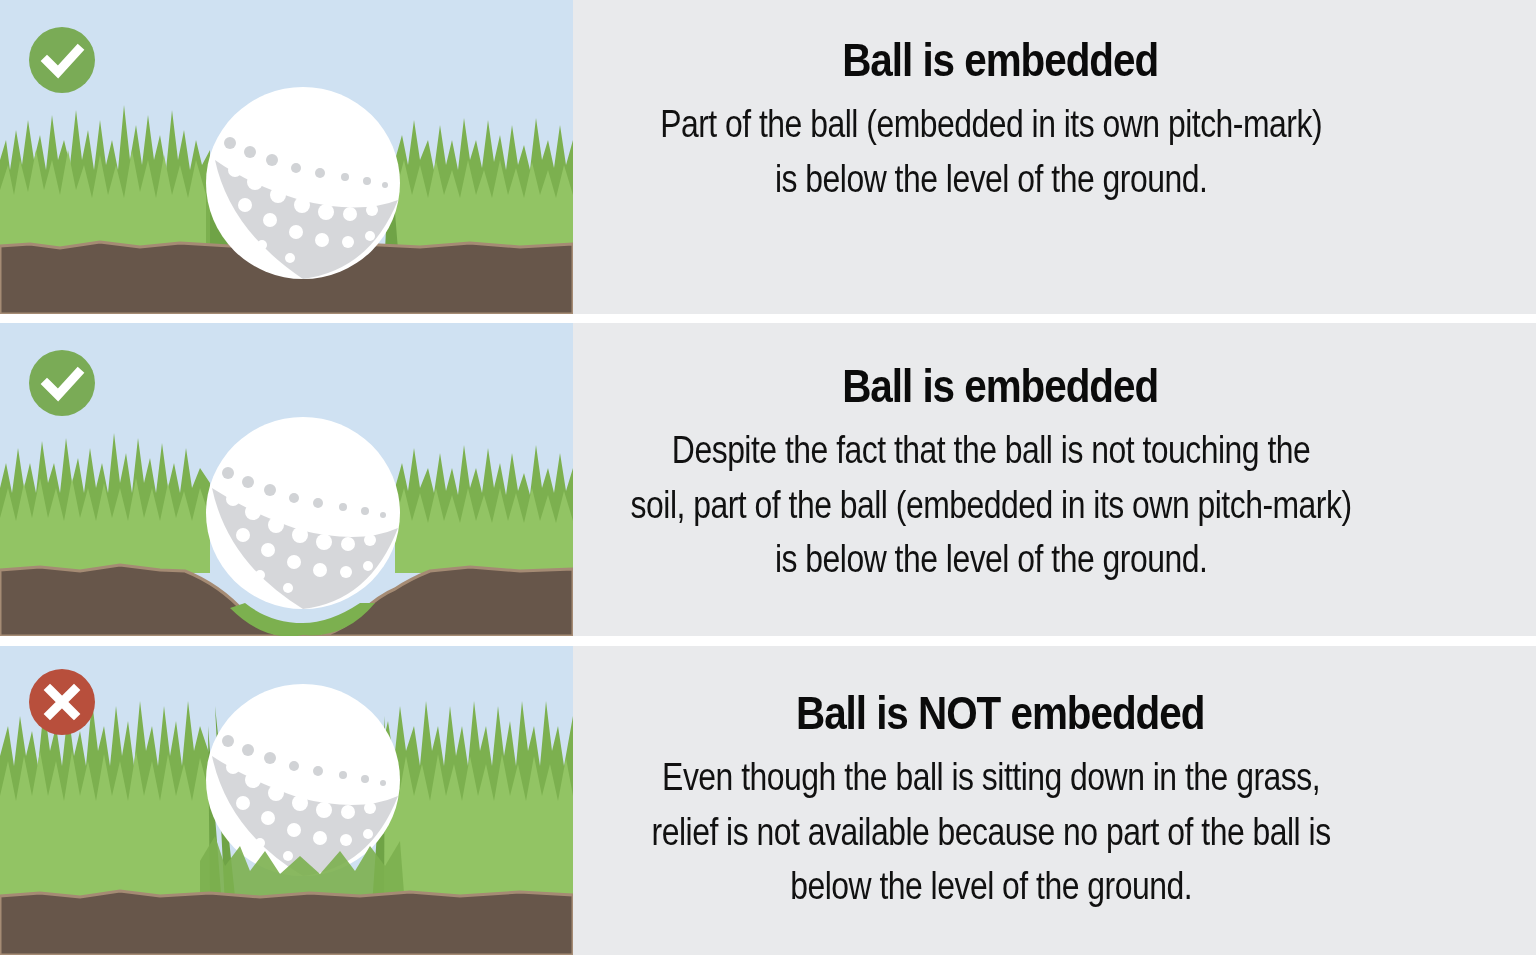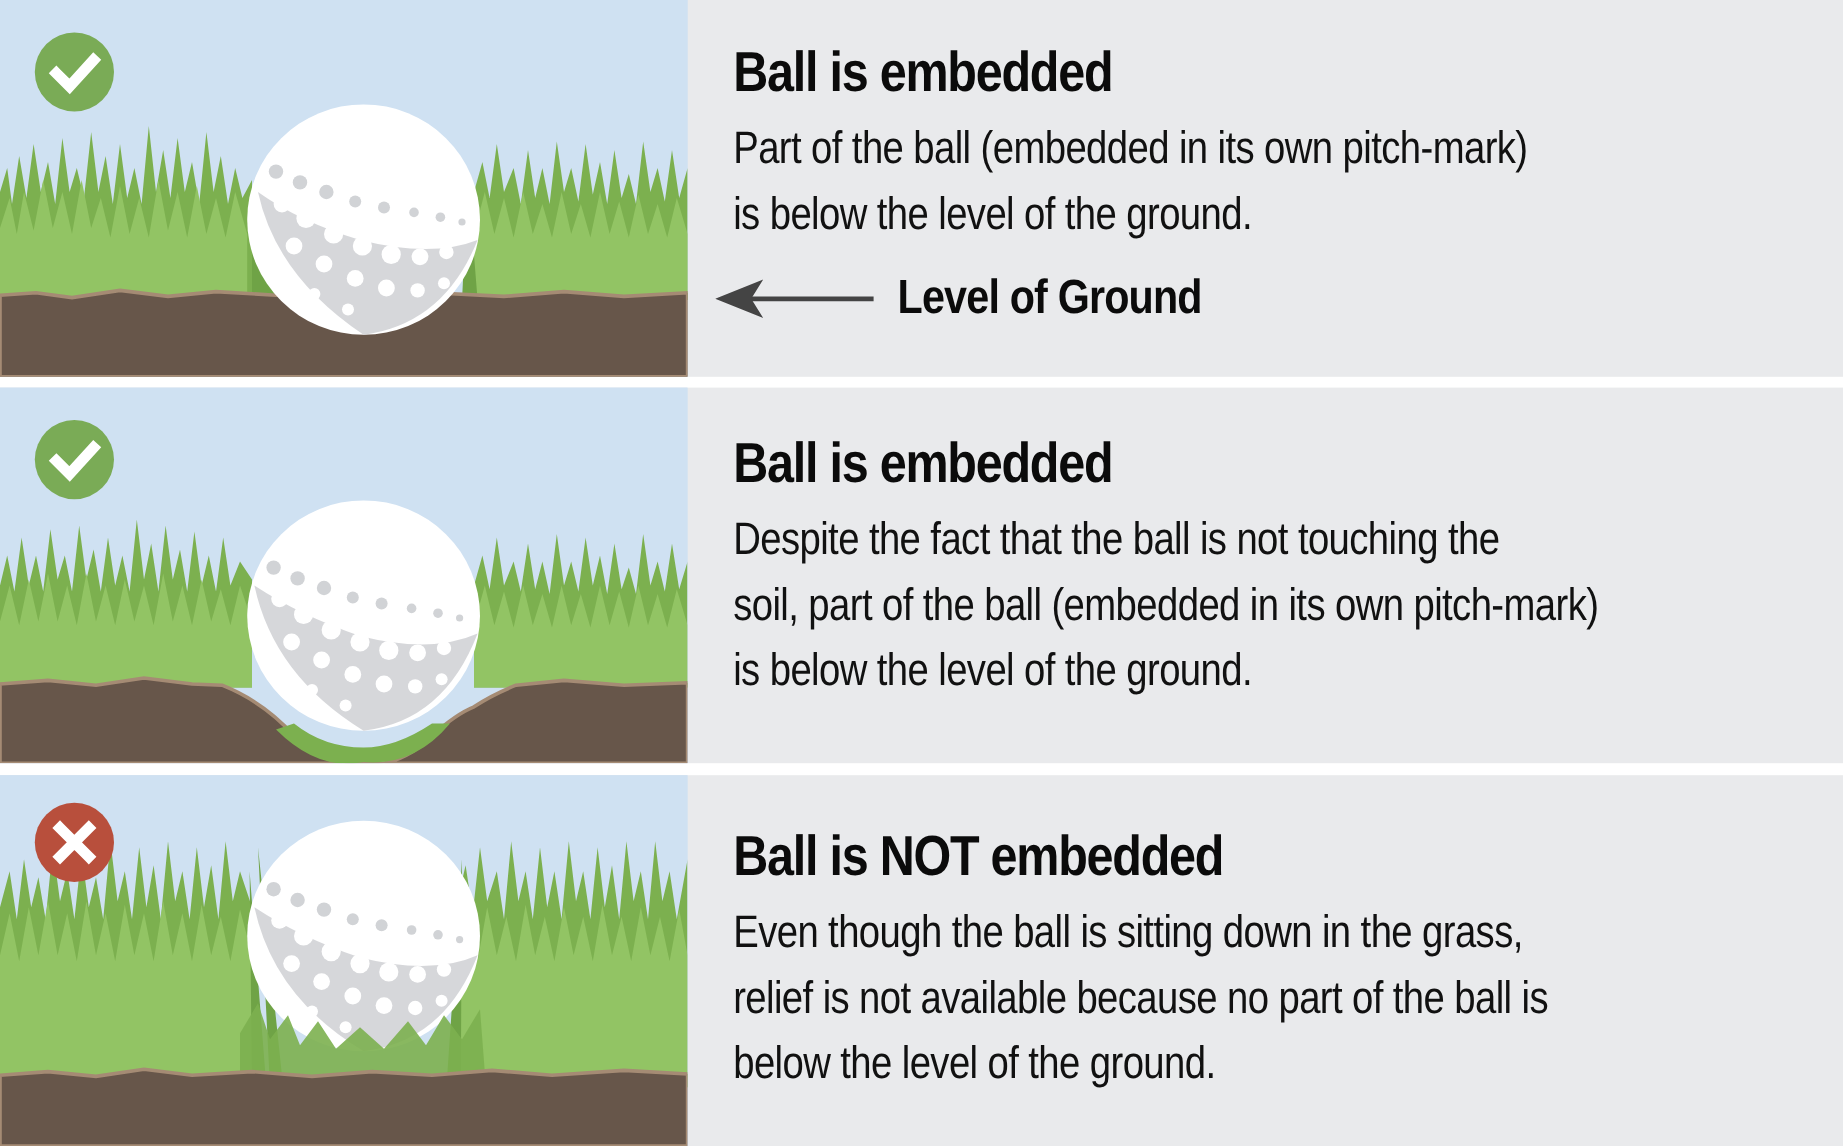--- a/index.html
+++ b/index.html
@@ -1,18 +1,18 @@
 <!DOCTYPE html>
 <html><head>
   <meta charset="utf-8">
   <style>
     html, body { margin:0; padding:0; background:#ffffff; }
     body { width:1536px; height:955px; overflow:hidden; position:relative;
            font-family:"Liberation Sans", sans-serif; }
-    .panel { position:absolute; left:0; width:1536px; background:#e9eaec; }
+    .panel { position:absolute; left:0; width:1536px; background:#e9eaec;text-align:center; }
     .illus { position:absolute; left:0; top:0; width:573px; height:100%; overflow:hidden; background:#cfe1f2; }
     .illus svg { display:block; }
     .text { position:absolute; left:611px; right:20px; }
     .title { font-weight:bold; font-size:47px; color:#0b0b0b; letter-spacing:-1.2px;
              transform:scaleX(0.86); transform-origin:left top; white-space:nowrap; line-height:1; }
     .desc { font-size:38px; color:#111; line-height:54.5px; letter-spacing:-0.6px;
             transform:scaleX(0.84); transform-origin:left top; white-space:nowrap; }
     .desc span { display:block; }
     .level { position:absolute; display:flex; align-items:center; }
     .level-label { font-weight:bold; font-size:40px; color:#0b0b0b; letter-spacing:-0.8px;
@@ -75,27 +75,20 @@
         </svg>
     </div>
   </div>
   <div class="text" style="top:36px;">
     <div class="title">Ball is embedded</div>
     <div class="desc" style="margin-top:14px;">
       <span>Part of the ball (embedded in its own pitch-mark)</span>
       <span>is below the level of the ground.</span>
     </div>
   </div>
-  <div class="level" style="left:596px; top:226px;">
-    <svg width="134" height="44" viewBox="0 0 134 44">
-      <line x1="24" y1="22" x2="132" y2="22" stroke="#444444" stroke-width="4"></line>
-      <path d="M0,22 L40,6 L30,22 L40,38 Z" fill="#444444"></path>
-    </svg>
-    <div class="level-label" style="margin-left:18px;">Level of Ground</div>
-  </div>
 </div>
 
 <div class="panel" style="top:323px; height:313px;">
   <div class="illus">
     <svg width="573" height="313" viewBox="0 0 573 313">
       <rect width="573" height="313" fill="#cfe1f2"></rect>
       <g>
         <path d="M0,250 L0,165 L6,140 L12,170 L18,125 L24,165 L30,140 L36,170 L42,118 L48,160 L54,140 L60,170 L66,115 L72,160 L78,135 L84,170 L90,125 L96,165 L102,140 L108,170 L114,110 L120,160 L126,130 L132,170 L138,115 L144,160 L150,135 L156,170 L162,120 L168,165 L174,140 L180,170 L186,125 L192,165 L200,145 L210,160 L210,250 Z" fill="#7cb04f"></path>
         <path d="M0,250 L0,195 L8,165 L16,198 L24,160 L32,195 L40,155 L48,195 L56,165 L64,198 L72,155 L80,195 L88,165 L96,198 L104,160 L112,195 L120,165 L128,198 L136,155 L144,195 L152,165 L160,198 L168,160 L176,195 L184,168 L192,198 L200,165 L210,195 L210,250 Z" fill="#92c464"></path>
         <path d="M395,250 L395,165 L402,140 L408,168 L414,125 L420,165 L428,145 L434,170 L440,130 L446,168 L452,145 L458,172 L464,122 L470,165 L476,145 L482,170 L488,125 L494,165 L500,140 L506,172 L512,130 L518,168 L524,150 L530,172 L536,122 L542,165 L548,145 L554,170 L560,130 L566,168 L573,145 L573,250 Z" fill="#7cb04f"></path>

